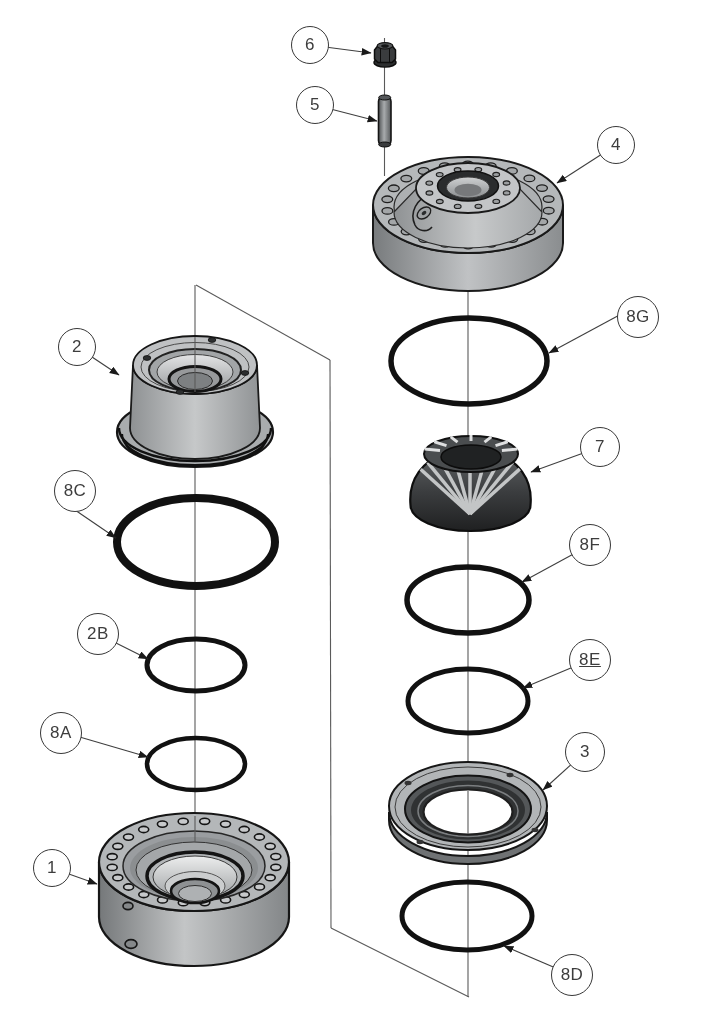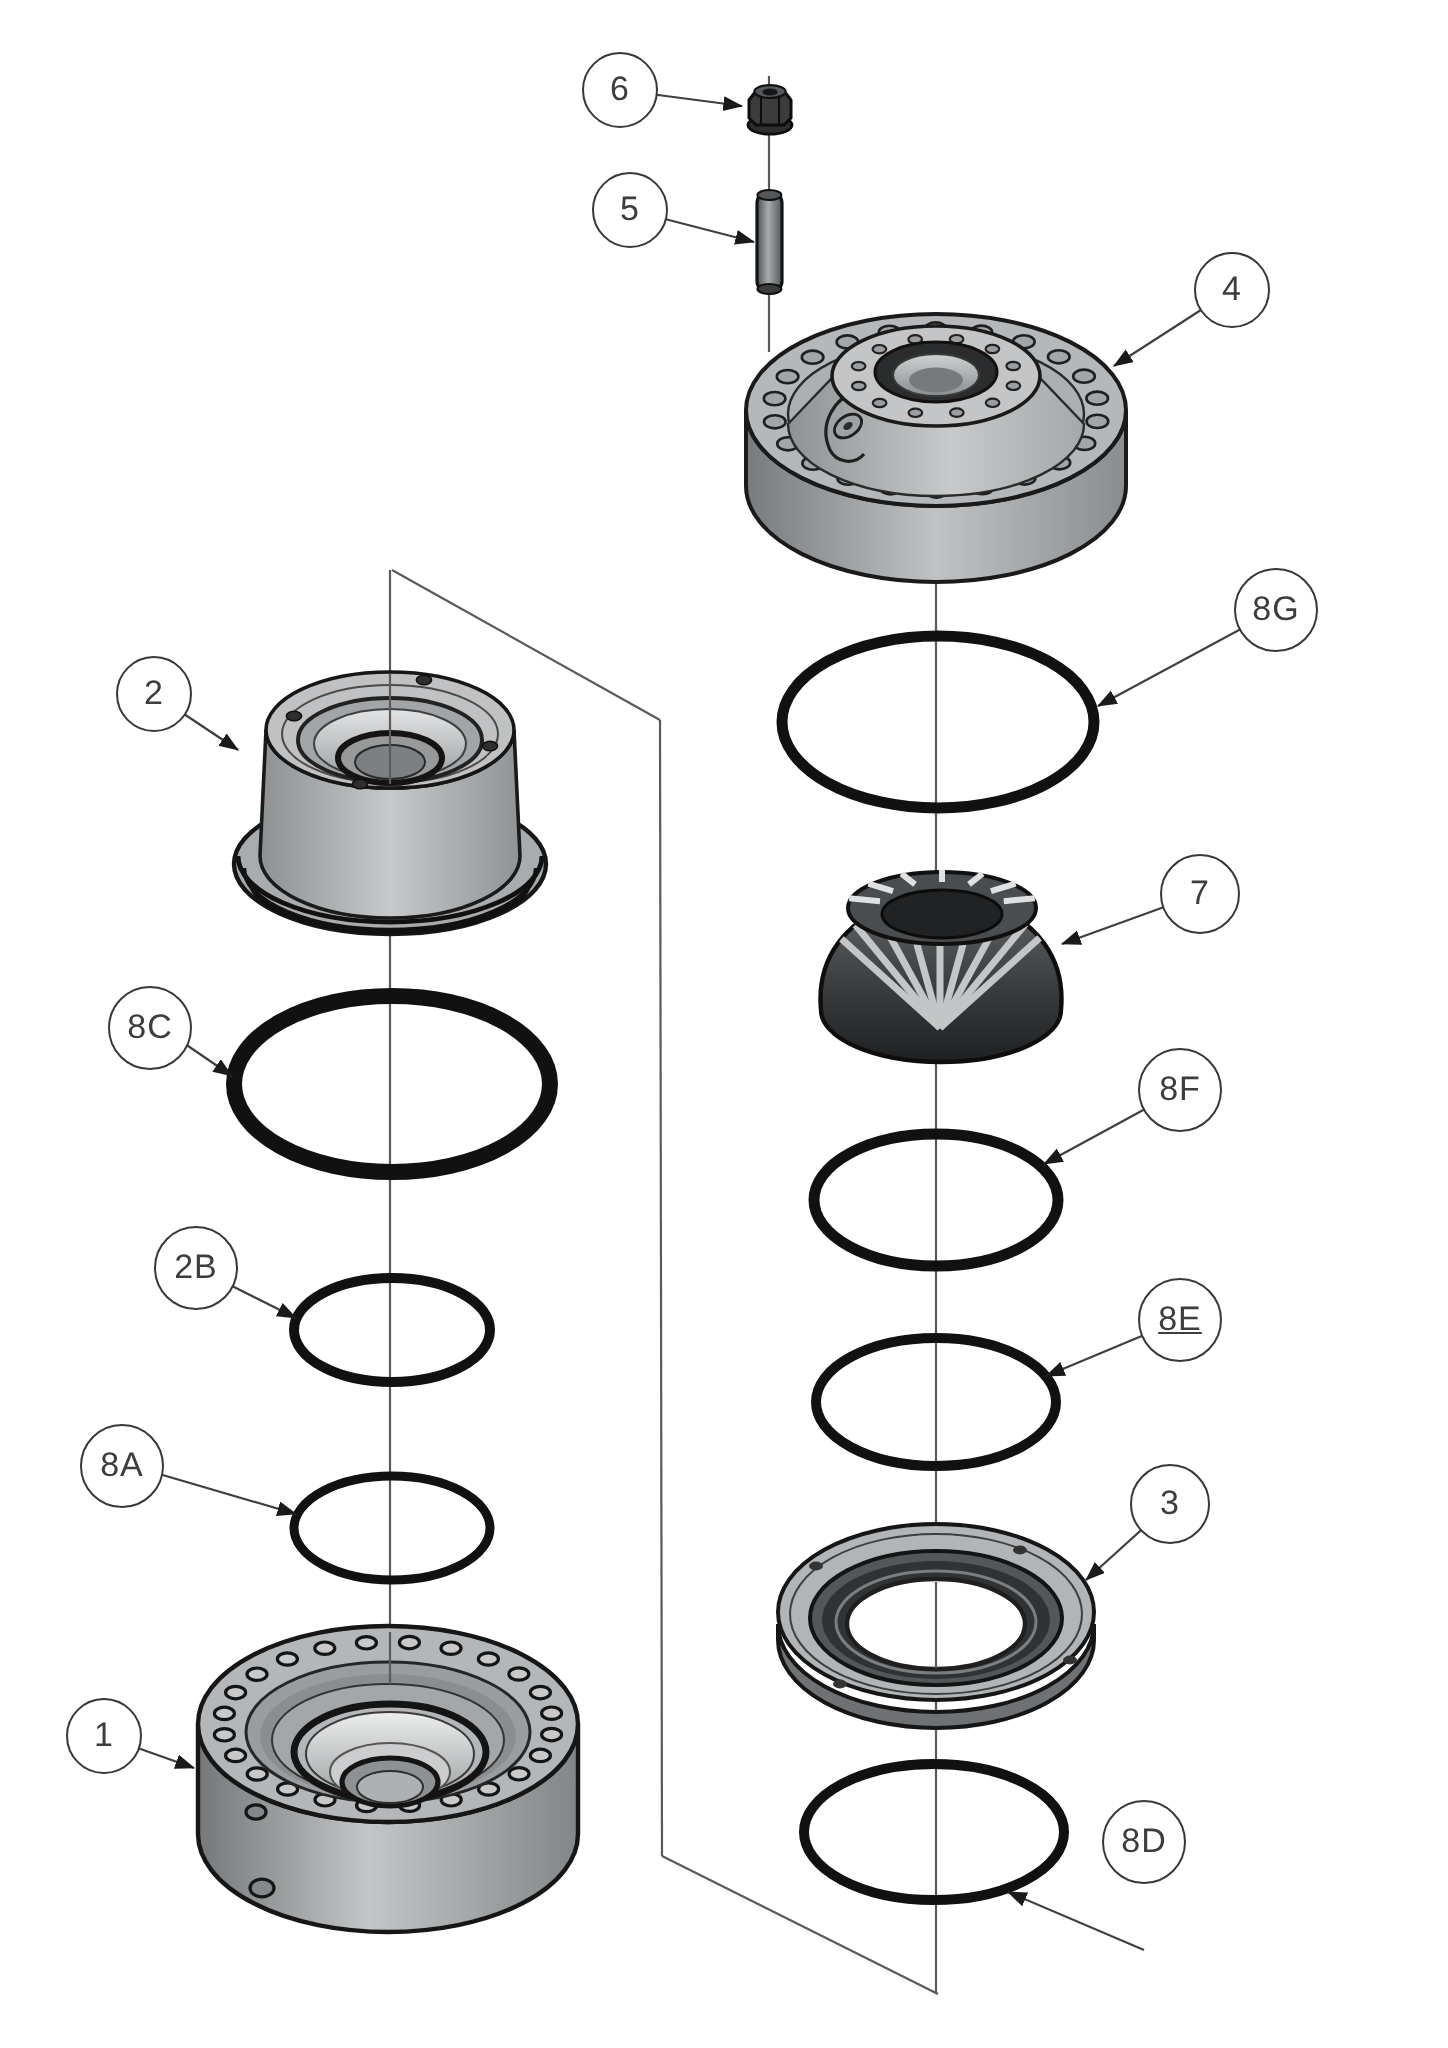--- a/index.html
+++ b/index.html
@@ -276,26 +276,26 @@
     <line x1="98" y1="634" x2="148" y2="659" marker-end="url(#arrow)"></line>
     <line x1="66" y1="733" x2="148" y2="757" marker-end="url(#arrow)"></line>
     <line x1="52" y1="868" x2="97" y2="884" marker-end="url(#arrow)"></line>
   </g>
 </svg>
 
 <div id="callouts-layer">
       <div class="callout" style="left: 291px; top: 26px; width: 38px; height: 38px;">6</div>
       <div class="callout" style="left: 296px; top: 86px; width: 38px; height: 38px;">5</div>
       <div class="callout" style="left: 597px; top: 126px; width: 38px; height: 38px;">4</div>
-      <div class="callout" style="left: 617px; top: 284px; width: 42px; height: 42px;">8G</div>
+      <div class="callout" style="left: 617px; top: 296px; width: 42px; height: 42px;">8G</div>
       <div class="callout" style="left: 580px; top: 427px; width: 40px; height: 40px;">7</div>
       <div class="callout" style="left: 569px; top: 524px; width: 42px; height: 42px;">8F</div>
       <div class="callout" style="left: 569px; top: 639px; width: 42px; height: 42px; text-decoration: underline;">8E</div>
       <div class="callout" style="left: 565px; top: 732px; width: 40px; height: 40px;">3</div>
-      <div class="callout" style="left: 551px; top: 900px; width: 42px; height: 42px;">8D</div>
+      <div class="callout" style="left: 551px; top: 954px; width: 42px; height: 42px;">8D</div>
       <div class="callout" style="left: 58px; top: 328px; width: 38px; height: 38px;">2</div>
-      <div class="callout" style="left: 54px; top: 493px; width: 42px; height: 42px;">8C</div>
+      <div class="callout" style="left: 54px; top: 470px; width: 42px; height: 42px;">8C</div>
       <div class="callout" style="left: 77px; top: 613px; width: 42px; height: 42px;">2B</div>
       <div class="callout" style="left: 40px; top: 712px; width: 42px; height: 42px;">8A</div>
       <div class="callout" style="left: 33px; top: 849px; width: 38px; height: 38px;">1</div>
     </div>
 
 </div>
 
 </body></html>

